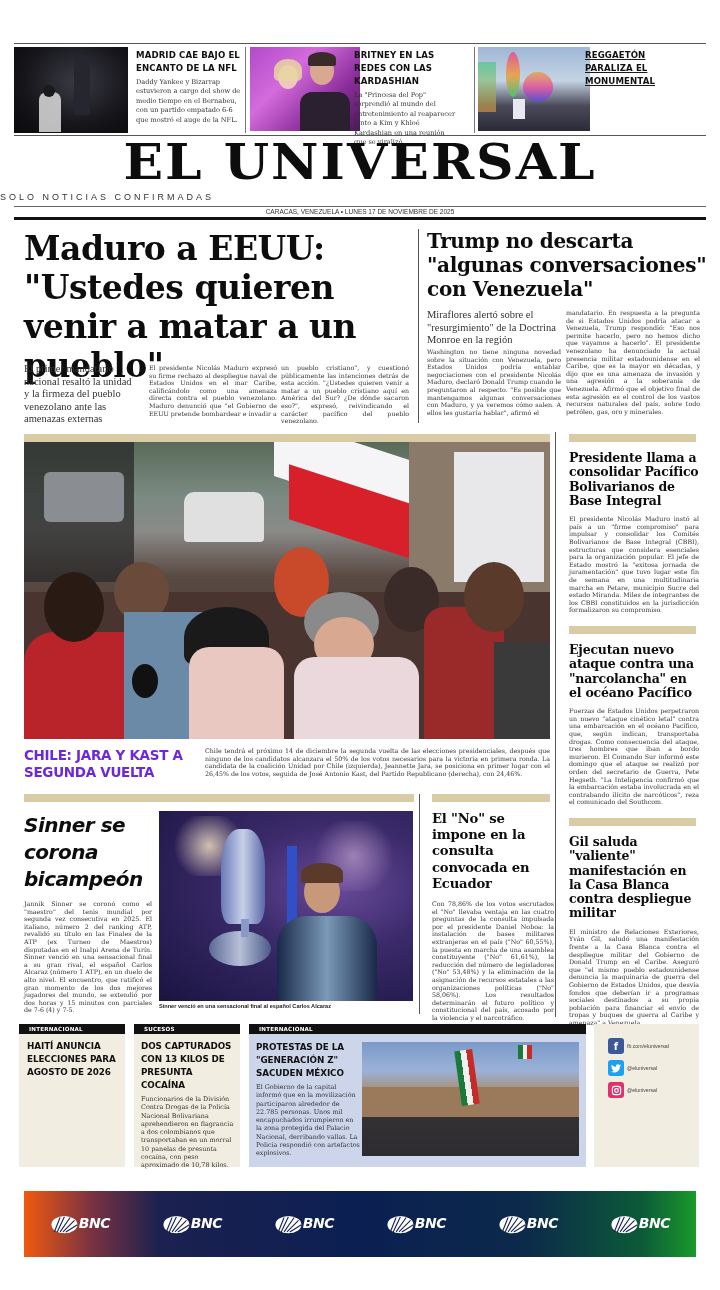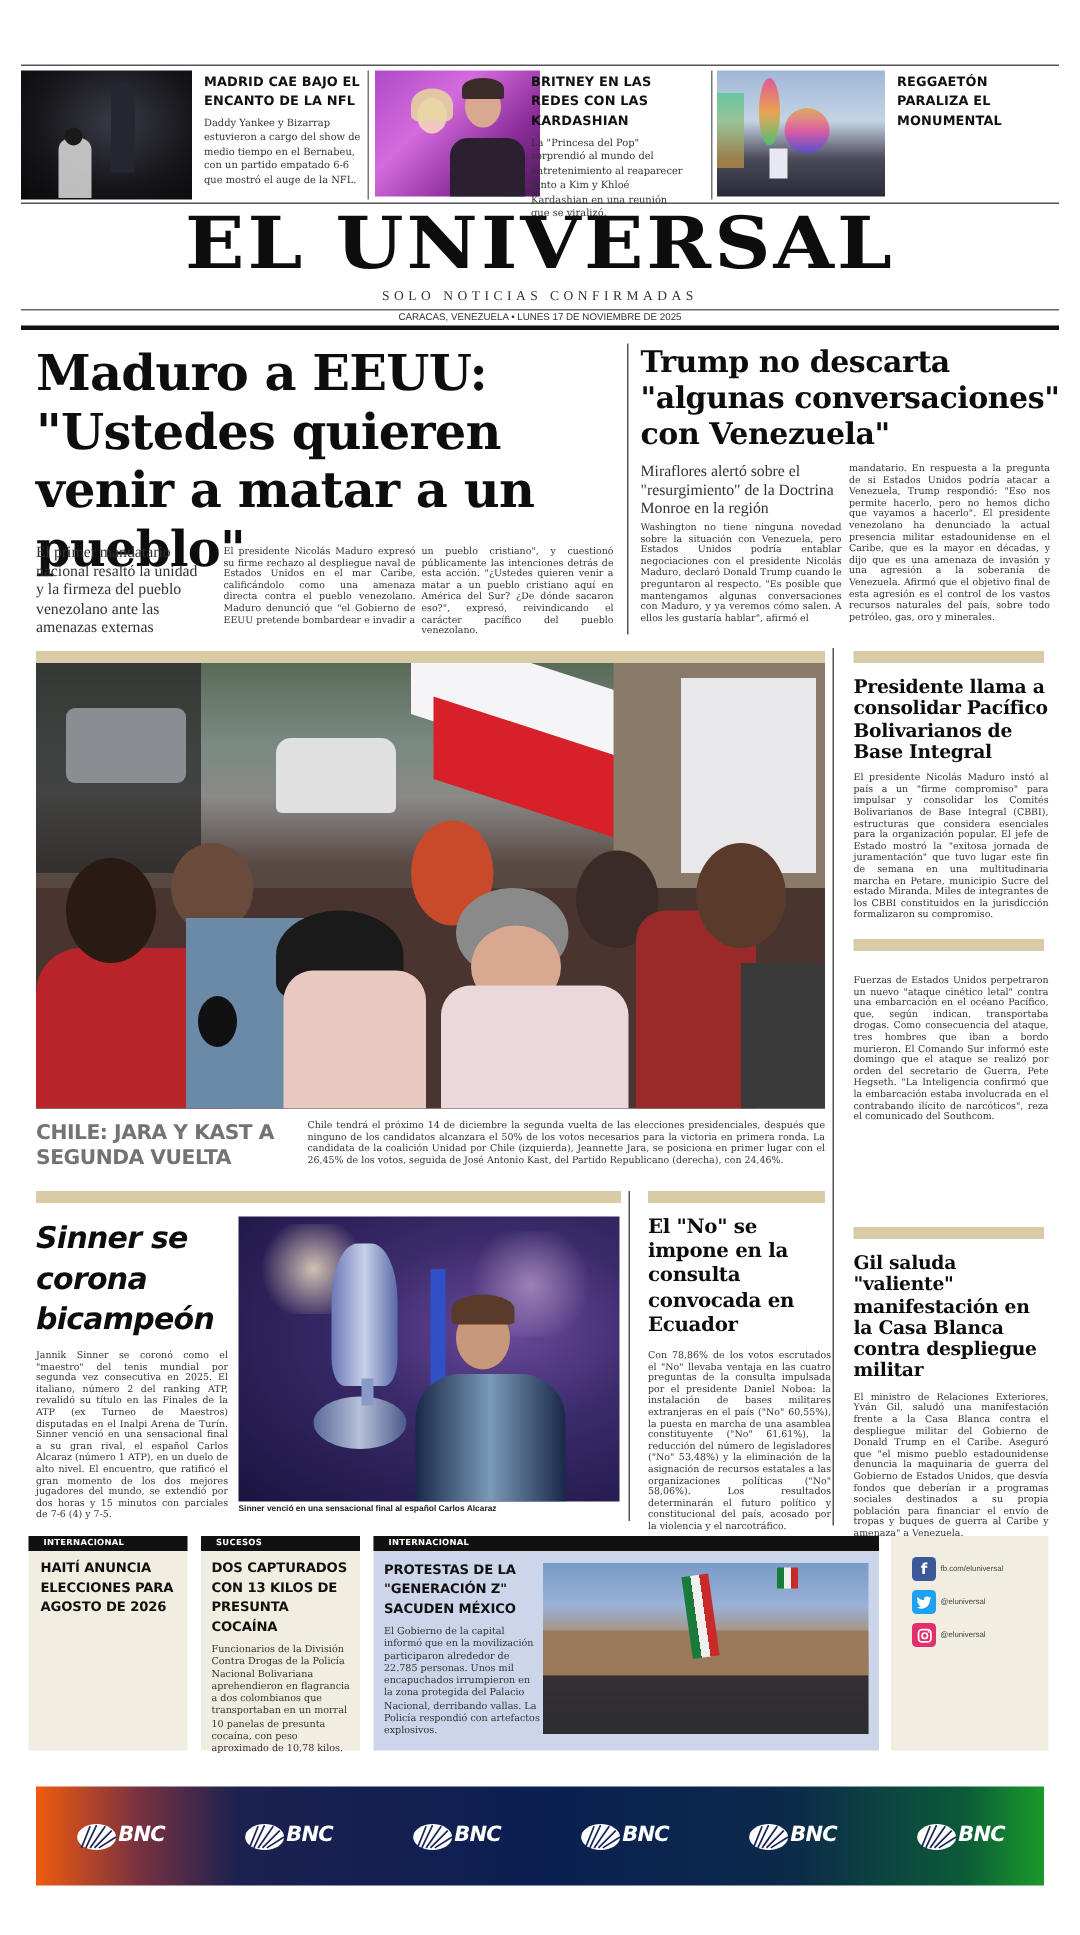--- a/index.html
+++ b/index.html
@@ -9,30 +9,30 @@
   .hr { position: absolute; background: #222; }
   .photo { position: absolute; overflow: hidden; }
   .tan-bar { position: absolute; background: #d8cba6; height: 8px; }
 
   
   .teaser-title { font-family: "DejaVu Sans", sans-serif; font-weight: bold; font-size: 8.6px; line-height: 13px; color: #111; letter-spacing: 0.1px; }
   .teaser-body { font-family: "DejaVu Serif", serif; font-size: 6.6px; line-height: 9.4px; color: #333; margin-top: 3px; }
 
   
   .mast { font-family: "DejaVu Serif", serif; font-weight: bold; font-size: 52px; letter-spacing: 2px; text-align: center; color: #0d0d0d; transform: scaleY(0.92); }
-  .tagline { font-family: Liberation Serif, serif; font-size: 9px; letter-spacing: 3px; text-align: center; color: #333; }
+  .tagline { font-family: Liberation Sans, sans-serif; font-size: 9px; letter-spacing: 3px; color: #333; }
   .dateline { font-family: "Liberation Sans", sans-serif; font-size: 6.5px; text-align: center; color: #333; }
 
   .lead-title { font-family: "DejaVu Serif", serif; font-weight: bold; font-size: 33px; line-height: 39px; color: #0d0d0d; letter-spacing: -0.5px; }
   .lead-deck { font-family: "Liberation Serif", serif; font-size: 10.5px; line-height: 12.6px; color: #333; }
   .second-title { font-family: "DejaVu Serif", serif; font-weight: bold; font-size: 20px; line-height: 24px; color: #0d0d0d; letter-spacing: -0.3px; }
   .second-deck { font-family: "Liberation Serif", serif; font-size: 10.5px; line-height: 12.6px; color: #333; }
 
   .side-title { font-family: "DejaVu Serif", serif; font-weight: bold; font-size: 12.5px; line-height: 14.3px; color: #0d0d0d; letter-spacing: -0.2px; }
-  .chile-title { font-family: "DejaVu Sans", sans-serif; font-weight: bold; font-size: 13.5px; line-height: 16.5px; color: #737373; letter-spacing: -0.3px; }
+  .chile-title { font-family: "DejaVu Sans", sans-serif; font-weight: bold; font-size: 13.5px; line-height: 16.5px; color: #6d28d9; letter-spacing: -0.3px; }
   .sinner-title { font-family: "DejaVu Sans", sans-serif; font-weight: bold; font-style: italic; font-size: 20px; line-height: 27px; color: #0d0d0d; letter-spacing: -0.5px; }
   .caption { font-family: "Liberation Sans", sans-serif; font-weight: bold; font-size: 5.6px; color: #222; }
 
   .box { position: absolute; background: #f1ede0; }
   .box.blue { background: #ccd5ea; }
   .box-label { position: absolute; left: 0; top: 0; right: 0; height: 10px; background: #111; color: #fff; font-family: "DejaVu Sans", sans-serif; font-weight: bold; font-size: 5.6px; line-height: 10px; padding-left: 10px; letter-spacing: 0.2px; }
   .box-title { font-family: "DejaVu Sans", sans-serif; font-weight: bold; font-size: 8.8px; line-height: 13px; color: #111; letter-spacing: -0.1px; }
   .box-body { font-family: "DejaVu Serif", serif; font-size: 6.4px; line-height: 8.3px; color: #333; margin-top: 3px; }
 
   .social-row { position: absolute; left: 14px; display: flex; align-items: center; }
@@ -76,21 +76,21 @@
 </div>
 <div class="hr" style="left:474px; top:47px; width:1px; height:86px; background:#777;"></div>
 
 <div class="abs" style="left:478px; top:47px; width:228px; height:88px;">
   <div class="photo" style="left:0; top:0; width:112px; height:84px; background: linear-gradient(180deg, #9fb7d6 0%, #c5d4e4 40%, #4a4a5a 70%, #2a2a38 100%);">
     <div class="abs" style="left:28px; top:5px; width:14px; height:45px; background:linear-gradient(180deg,#e64a8a,#f09a3a,#4ac86a); border-radius:50%; opacity:0.85;"></div>
     <div class="abs" style="left:45px; top:25px; width:30px; height:30px; background:linear-gradient(180deg,#e6a040,#e84a9a,#5a4ae6); border-radius:50%; opacity:0.8;"></div>
     <div class="abs" style="left:0; top:15px; width:18px; height:50px; background:linear-gradient(180deg,#3ac87a,#e6a040); opacity:0.6;"></div>
     <div class="abs" style="left:35px; top:52px; width:12px; height:20px; background:#e8e8f0;"></div>
   </div>
-  <div class="abs" style="left:120px; top:2px; width:108px;">
+  <div class="abs" style="left:107px; top:2px; width:108px;text-decoration:underline;">
     <div class="teaser-title">REGGAETÓN PARALIZA EL MONUMENTAL</div>
   </div>
 </div>
 <div class="hr" style="left:14px; top:135px; width:692px; height:1px; background:#555;"></div>
 
 <div class="abs mast" style="left:0; top:132px; width:720px; height:60px;">EL UNIVERSAL</div>
 <div class="abs tagline" style="left:0; top:192px; width:720px;">SOLO NOTICIAS CONFIRMADAS</div>
 <div class="hr" style="left:14px; top:206px; width:692px; height:1px; background:#666;"></div>
 <div class="abs dateline" style="left:0; top:208px; width:720px;">CARACAS, VENEZUELA • LUNES 17 DE NOVIEMBRE DE 2025</div>
 <div class="hr" style="left:14px; top:217px; width:692px; height:3px; background:#111;"></div>
@@ -144,20 +144,21 @@
 <div class="hr" style="left:555px; top:432px; width:1px; height:585px; background:#555;"></div>
 
 <div class="tan-bar" style="left:569px; top:434px; width:127px;"></div>
 <div class="abs" style="left:569px; top:451px; width:130px;">
   <div class="side-title">Presidente llama a consolidar Pacífico Bolivarianos de Base Integral</div>
   <div class="body-txt" style="margin-top:7px;">El presidente Nicolás Maduro instó al país a un "firme compromiso" para impulsar y consolidar los Comités Bolivarianos de Base Integral (CBBI), estructuras que considera esenciales para la organización popular. El jefe de Estado mostró la "exitosa jornada de juramentación" que tuvo lugar este fin de semana en una multitudinaria marcha en Petare, municipio Sucre del estado Miranda. Miles de integrantes de los CBBI constituidos en la jurisdicción formalizaron su compromiso.</div>
 </div>
 
 <div class="tan-bar" style="left:569px; top:626px; width:127px;"></div>
 <div class="abs" style="left:569px; top:643px; width:130px;">
+  <div class="side-title">Ejecutan nuevo ataque contra una "narcolancha" en el océano Pacífico</div>
   <div class="body-txt" style="margin-top:7px;">Fuerzas de Estados Unidos perpetraron un nuevo "ataque cinético letal" contra una embarcación en el océano Pacífico, que, según indican, transportaba drogas. Como consecuencia del ataque, tres hombres que iban a bordo murieron. El Comando Sur informó este domingo que el ataque se realizó por orden del secretario de Guerra, Pete Hegseth. "La Inteligencia confirmó que la embarcación estaba involucrada en el contrabando ilícito de narcóticos", reza el comunicado del Southcom.</div>
 </div>
 
 <div class="tan-bar" style="left:569px; top:818px; width:127px;"></div>
 <div class="abs" style="left:569px; top:835px; width:130px;">
   <div class="side-title">Gil saluda "valiente" manifestación en la Casa Blanca contra despliegue militar</div>
   <div class="body-txt" style="margin-top:7px;">El ministro de Relaciones Exteriores, Yván Gil, saludó una manifestación frente a la Casa Blanca contra el despliegue militar del Gobierno de Donald Trump en el Caribe. Aseguró que "el mismo pueblo estadounidense denuncia la maquinaria de guerra del Gobierno de Estados Unidos, que desvía fondos que deberían ir a programas sociales destinados a su propia población para financiar el envío de tropas y buques de guerra al Caribe y amenaza" a Venezuela.</div>
 </div>
 
 <div class="tan-bar" style="left:24px; top:794px; width:390px;"></div>

